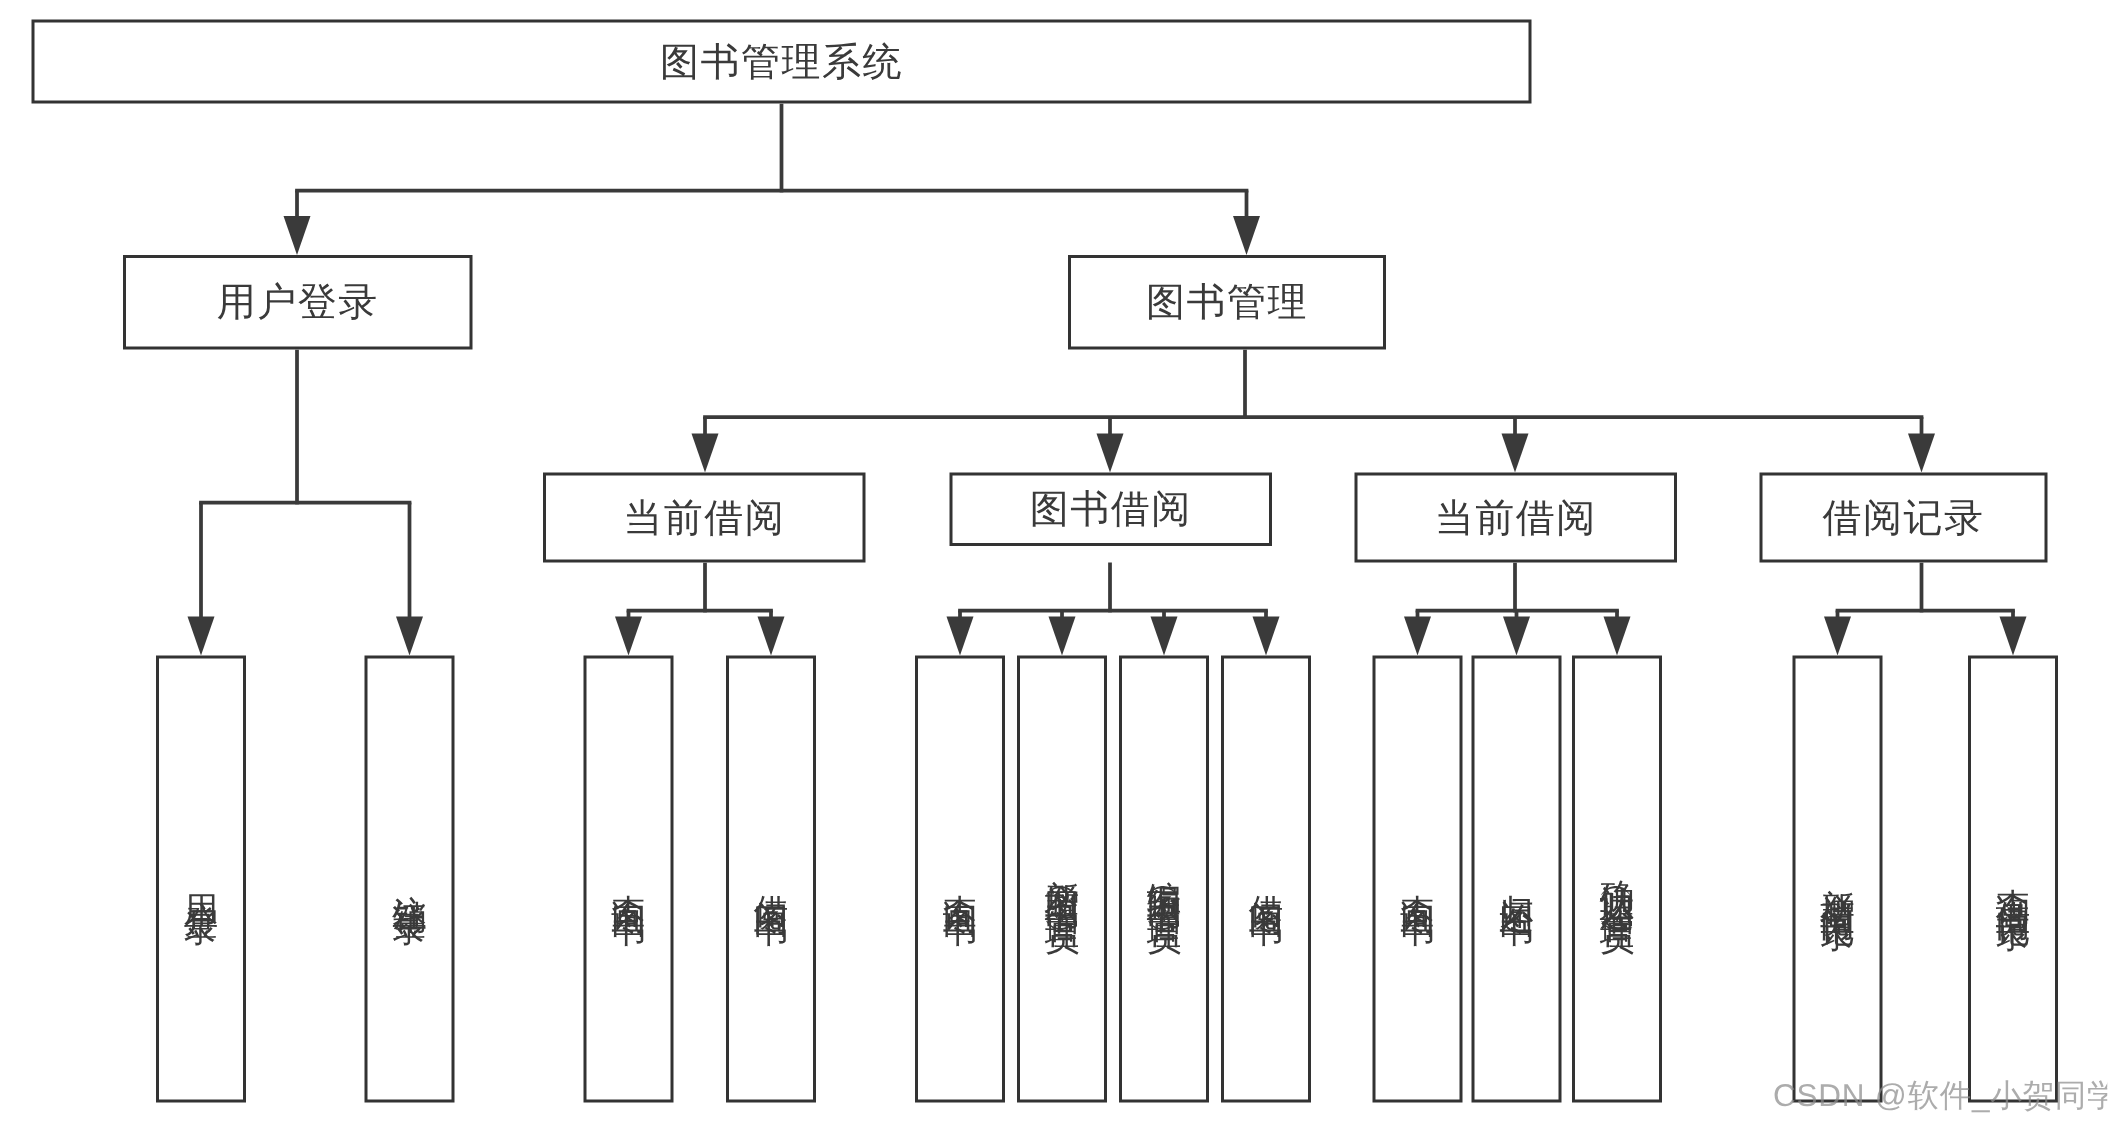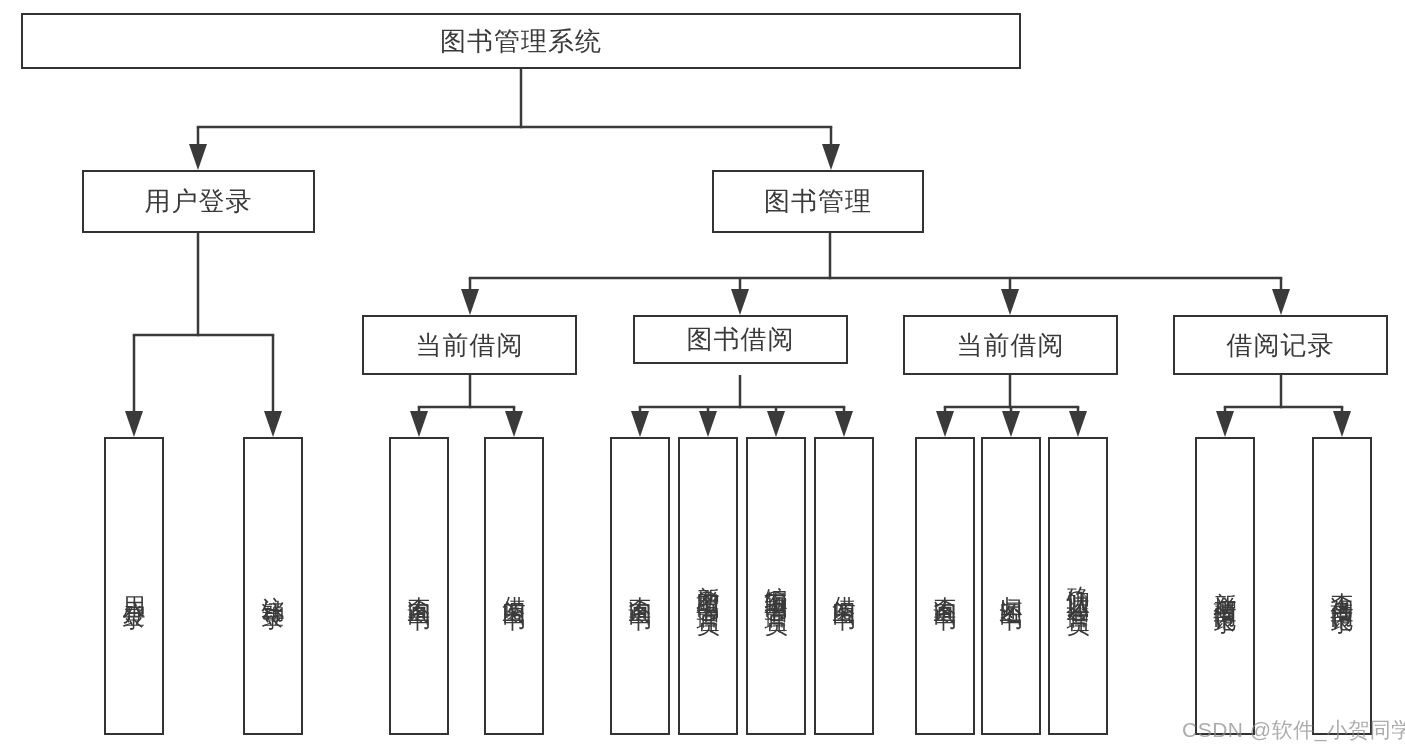--- a/index.html
+++ b/index.html
@@ -122,21 +122,21 @@
 
   <div class="box hbox" style="left:362px;top:315px;width:215px;height:60px">
     <span>当前借阅</span>
   </div>
   <div class="box hbox" style="left:633px;top:315px;width:215px;height:49px">
     <span>图书借阅</span>
   </div>
   <div class="box hbox" style="left:903px;top:315px;width:215px;height:60px">
     <span>当前借阅</span>
   </div>
-  <div class="box hbox" style="left:1173px;top:315px;width:215px;height:60px">
+  <div class="box hbox" style="left:1173px;top:315px;width:192px;height:60px">
     <span>借阅记录</span>
   </div>
 
   <div class="box leaf" style="left:104px">
     <span>用户登录</span>
   </div>
   <div class="box leaf" style="left:243px">
     <span>注销登录</span>
   </div>
   <div class="box leaf" style="left:389px">

